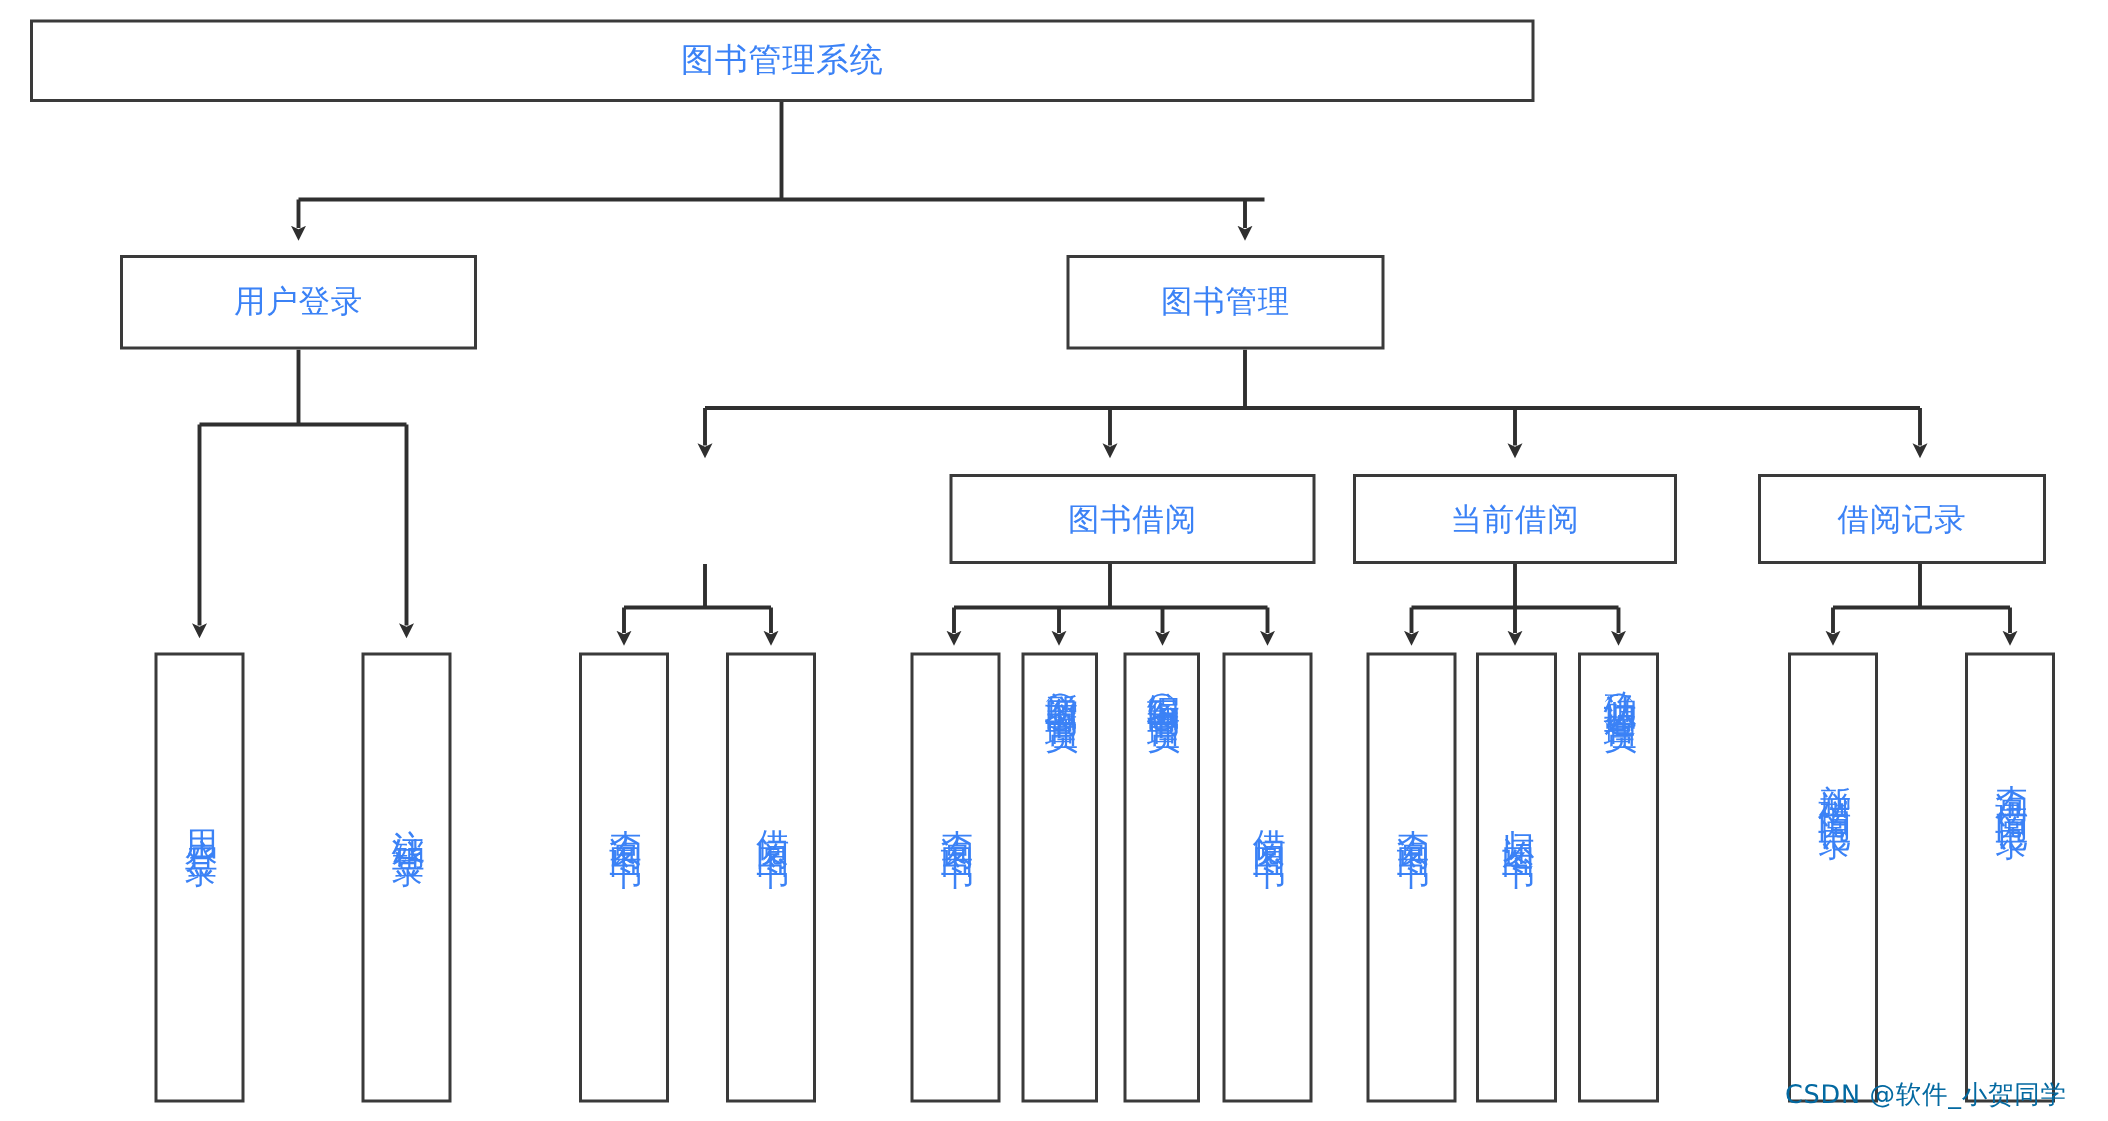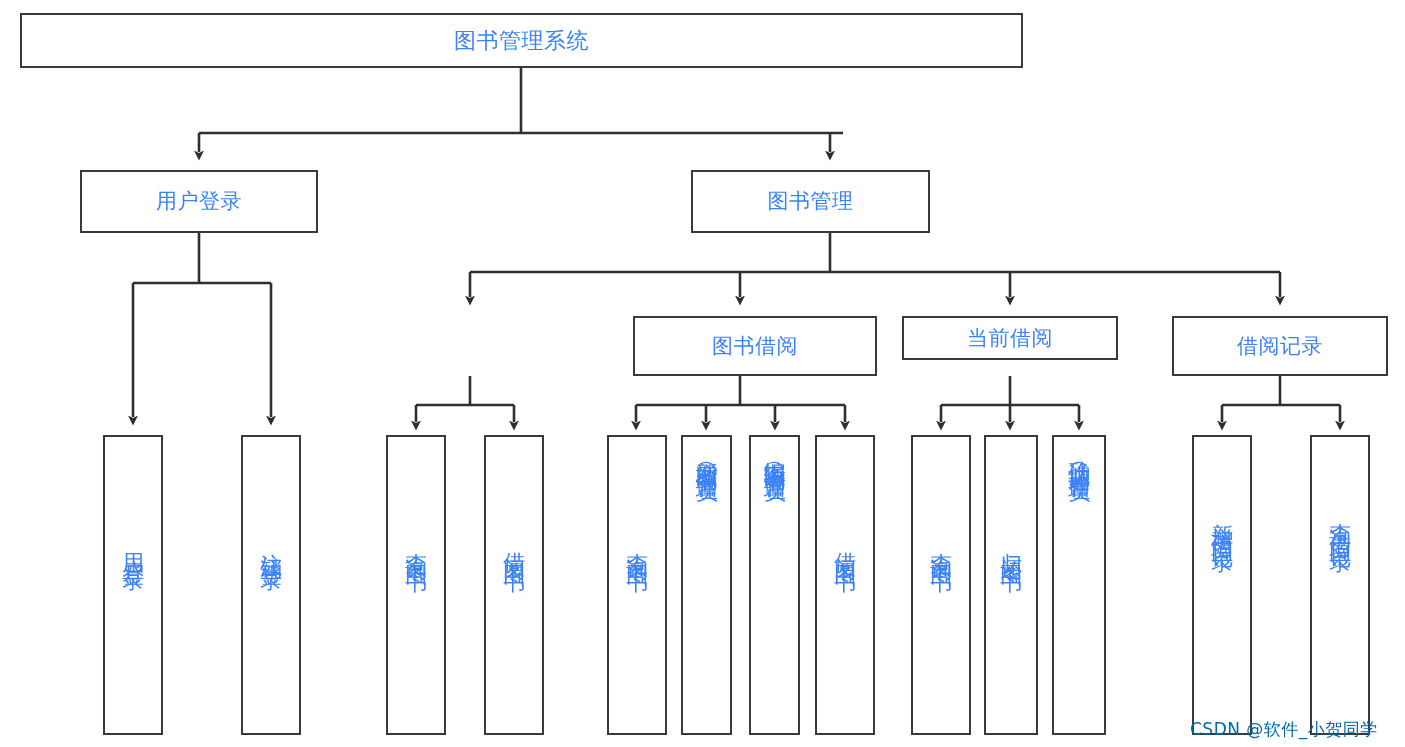--- a/index.html
+++ b/index.html
@@ -126,34 +126,34 @@
   </svg>
 
   <div class="node horiz root" style="left:20px;top:13px;width:1003px;height:55px;">
     <span class="label">图书管理系统</span>
   </div>
 
   <div class="node horiz" style="left:80px;top:170px;width:238px;height:63px;">
     <span class="label">用户登录</span>
   </div>
 
-  <div class="node horiz" style="left:691px;top:170px;width:239px;height:63px;">
+  <div class="node horiz" style="left:711px;top:170px;width:212px;height:63px;">
     <span class="label">图书管理</span>
   </div>
 
 
   <div class="node horiz" style="left:633px;top:316px;width:244px;height:60px;">
     <span class="label">图书借阅</span>
   </div>
 
-  <div class="node horiz" style="left:902px;top:316px;width:216px;height:44px;">
+  <div class="node horiz" style="left:902px;top:316px;width:216px;height:60px;">
     <span class="label">当前借阅</span>
   </div>
 
-  <div class="node horiz" style="left:1172px;top:316px;width:216px;height:60px;">
+  <div class="node horiz" style="left:1172px;top:316px;width:192px;height:60px;">
     <span class="label">借阅记录</span>
   </div>
 
   <div class="node vert pad2" style="left:103px;top:435px;width:60px;height:300px;">
     <span class="label">用户登录</span>
   </div>
 
   <div class="node vert pad2" style="left:241px;top:435px;width:60px;height:300px;">
     <span class="label">注销登录</span>
   </div>

